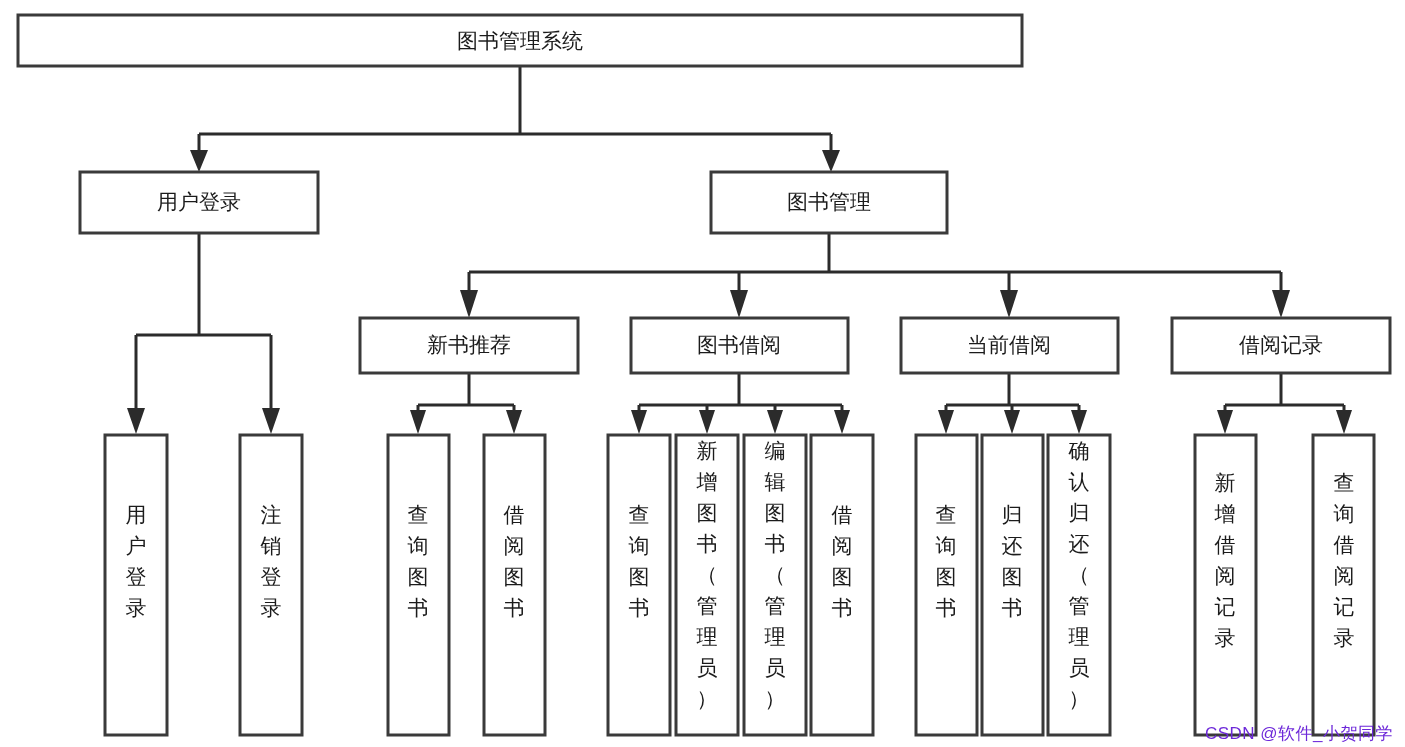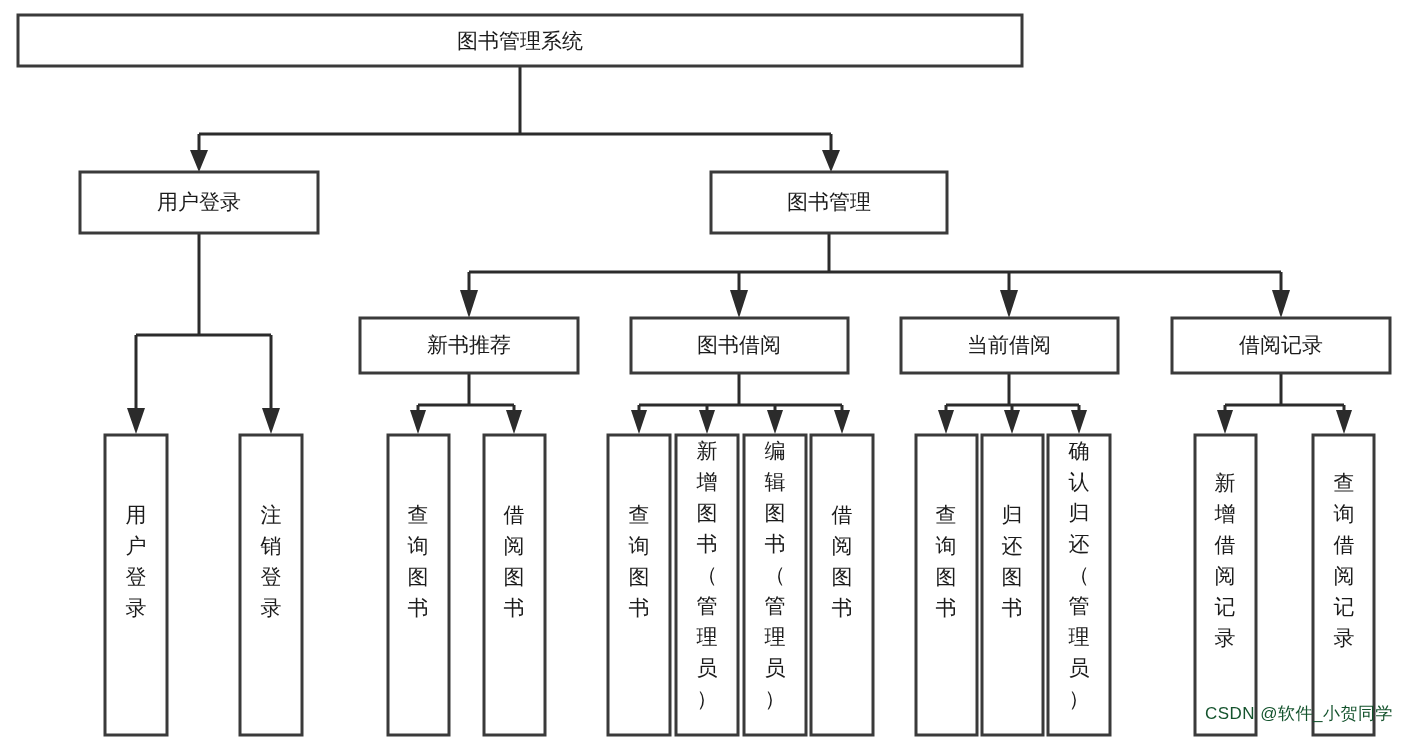--- a/index.html
+++ b/index.html
@@ -50,24 +50,24 @@
   }
   .node-label-vertical {
     font-family: "Liberation Sans", sans-serif;
     font-size: 21px;
     fill: #1b1b1b;
     text-anchor: middle;
   }
   .watermark {
     position: absolute;
     right: 12px;
-    bottom: 22px;
+    bottom: 2px;
     font-family: "Liberation Sans", sans-serif;
     font-size: 17px;
-    color: #14532d;
+    color: #6d28d9;
     letter-spacing: 0.5px;
     white-space: nowrap;
     user-select: none;
   }
 </style>
 </head>
 <body>
 
 <div id="diagram-root">
 

